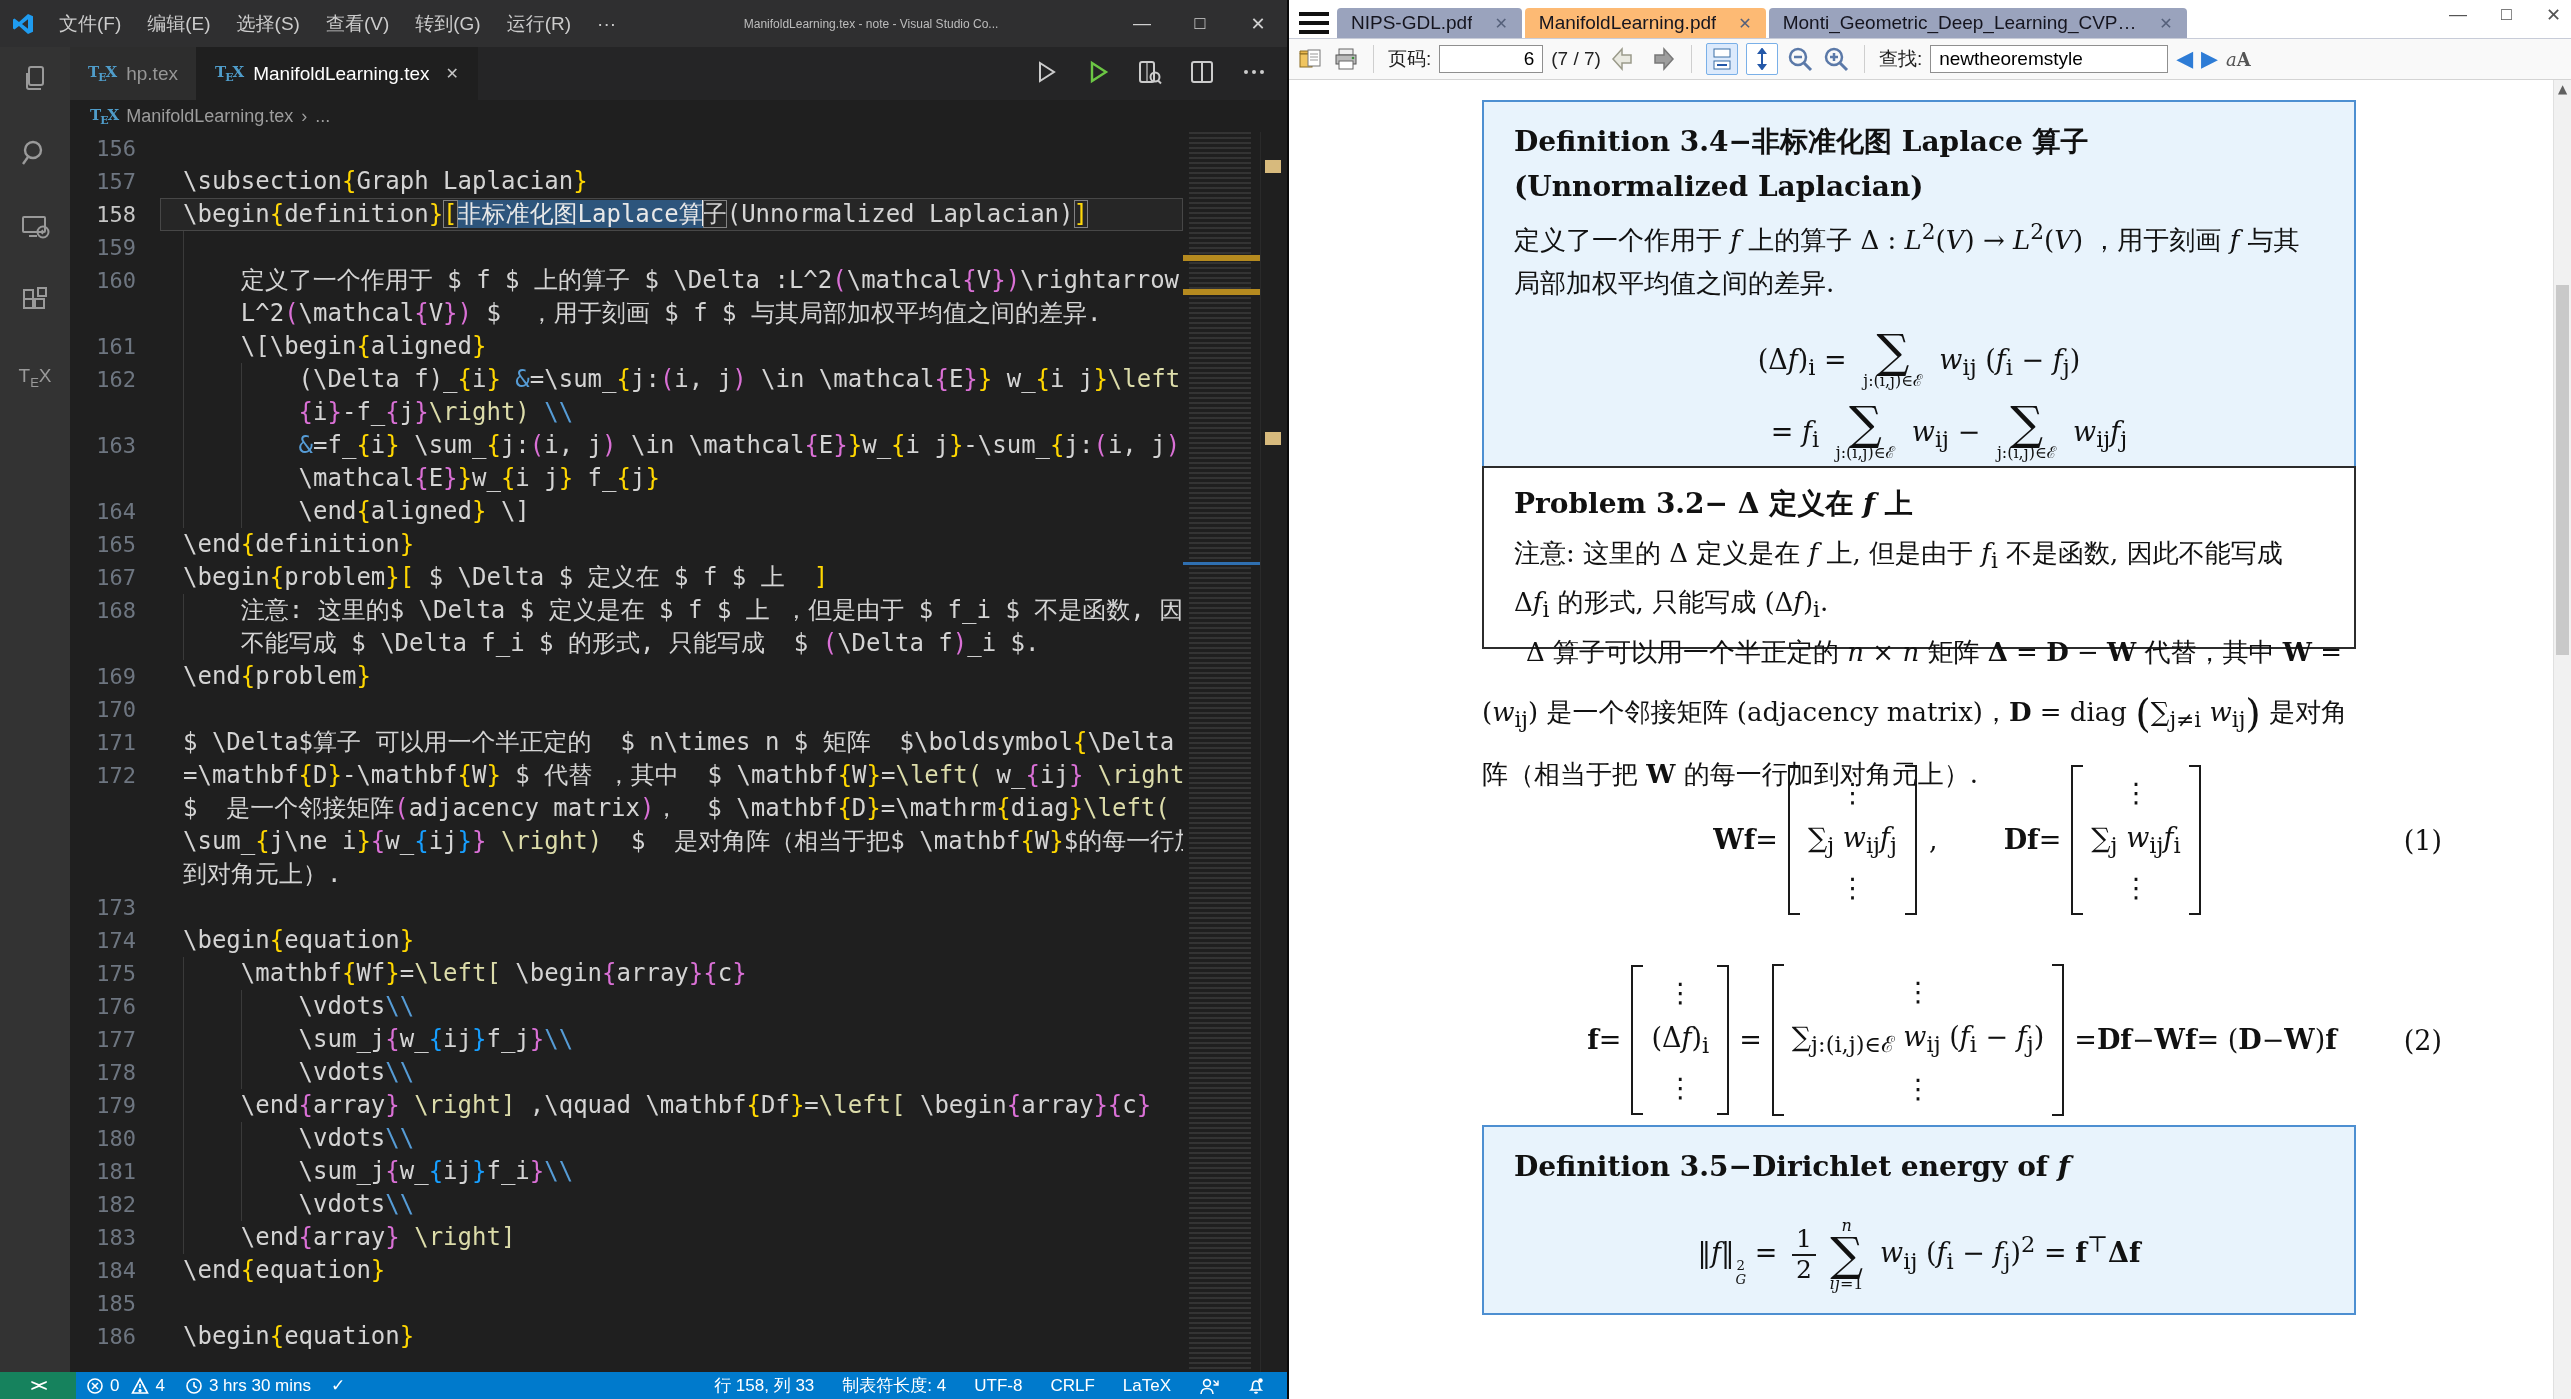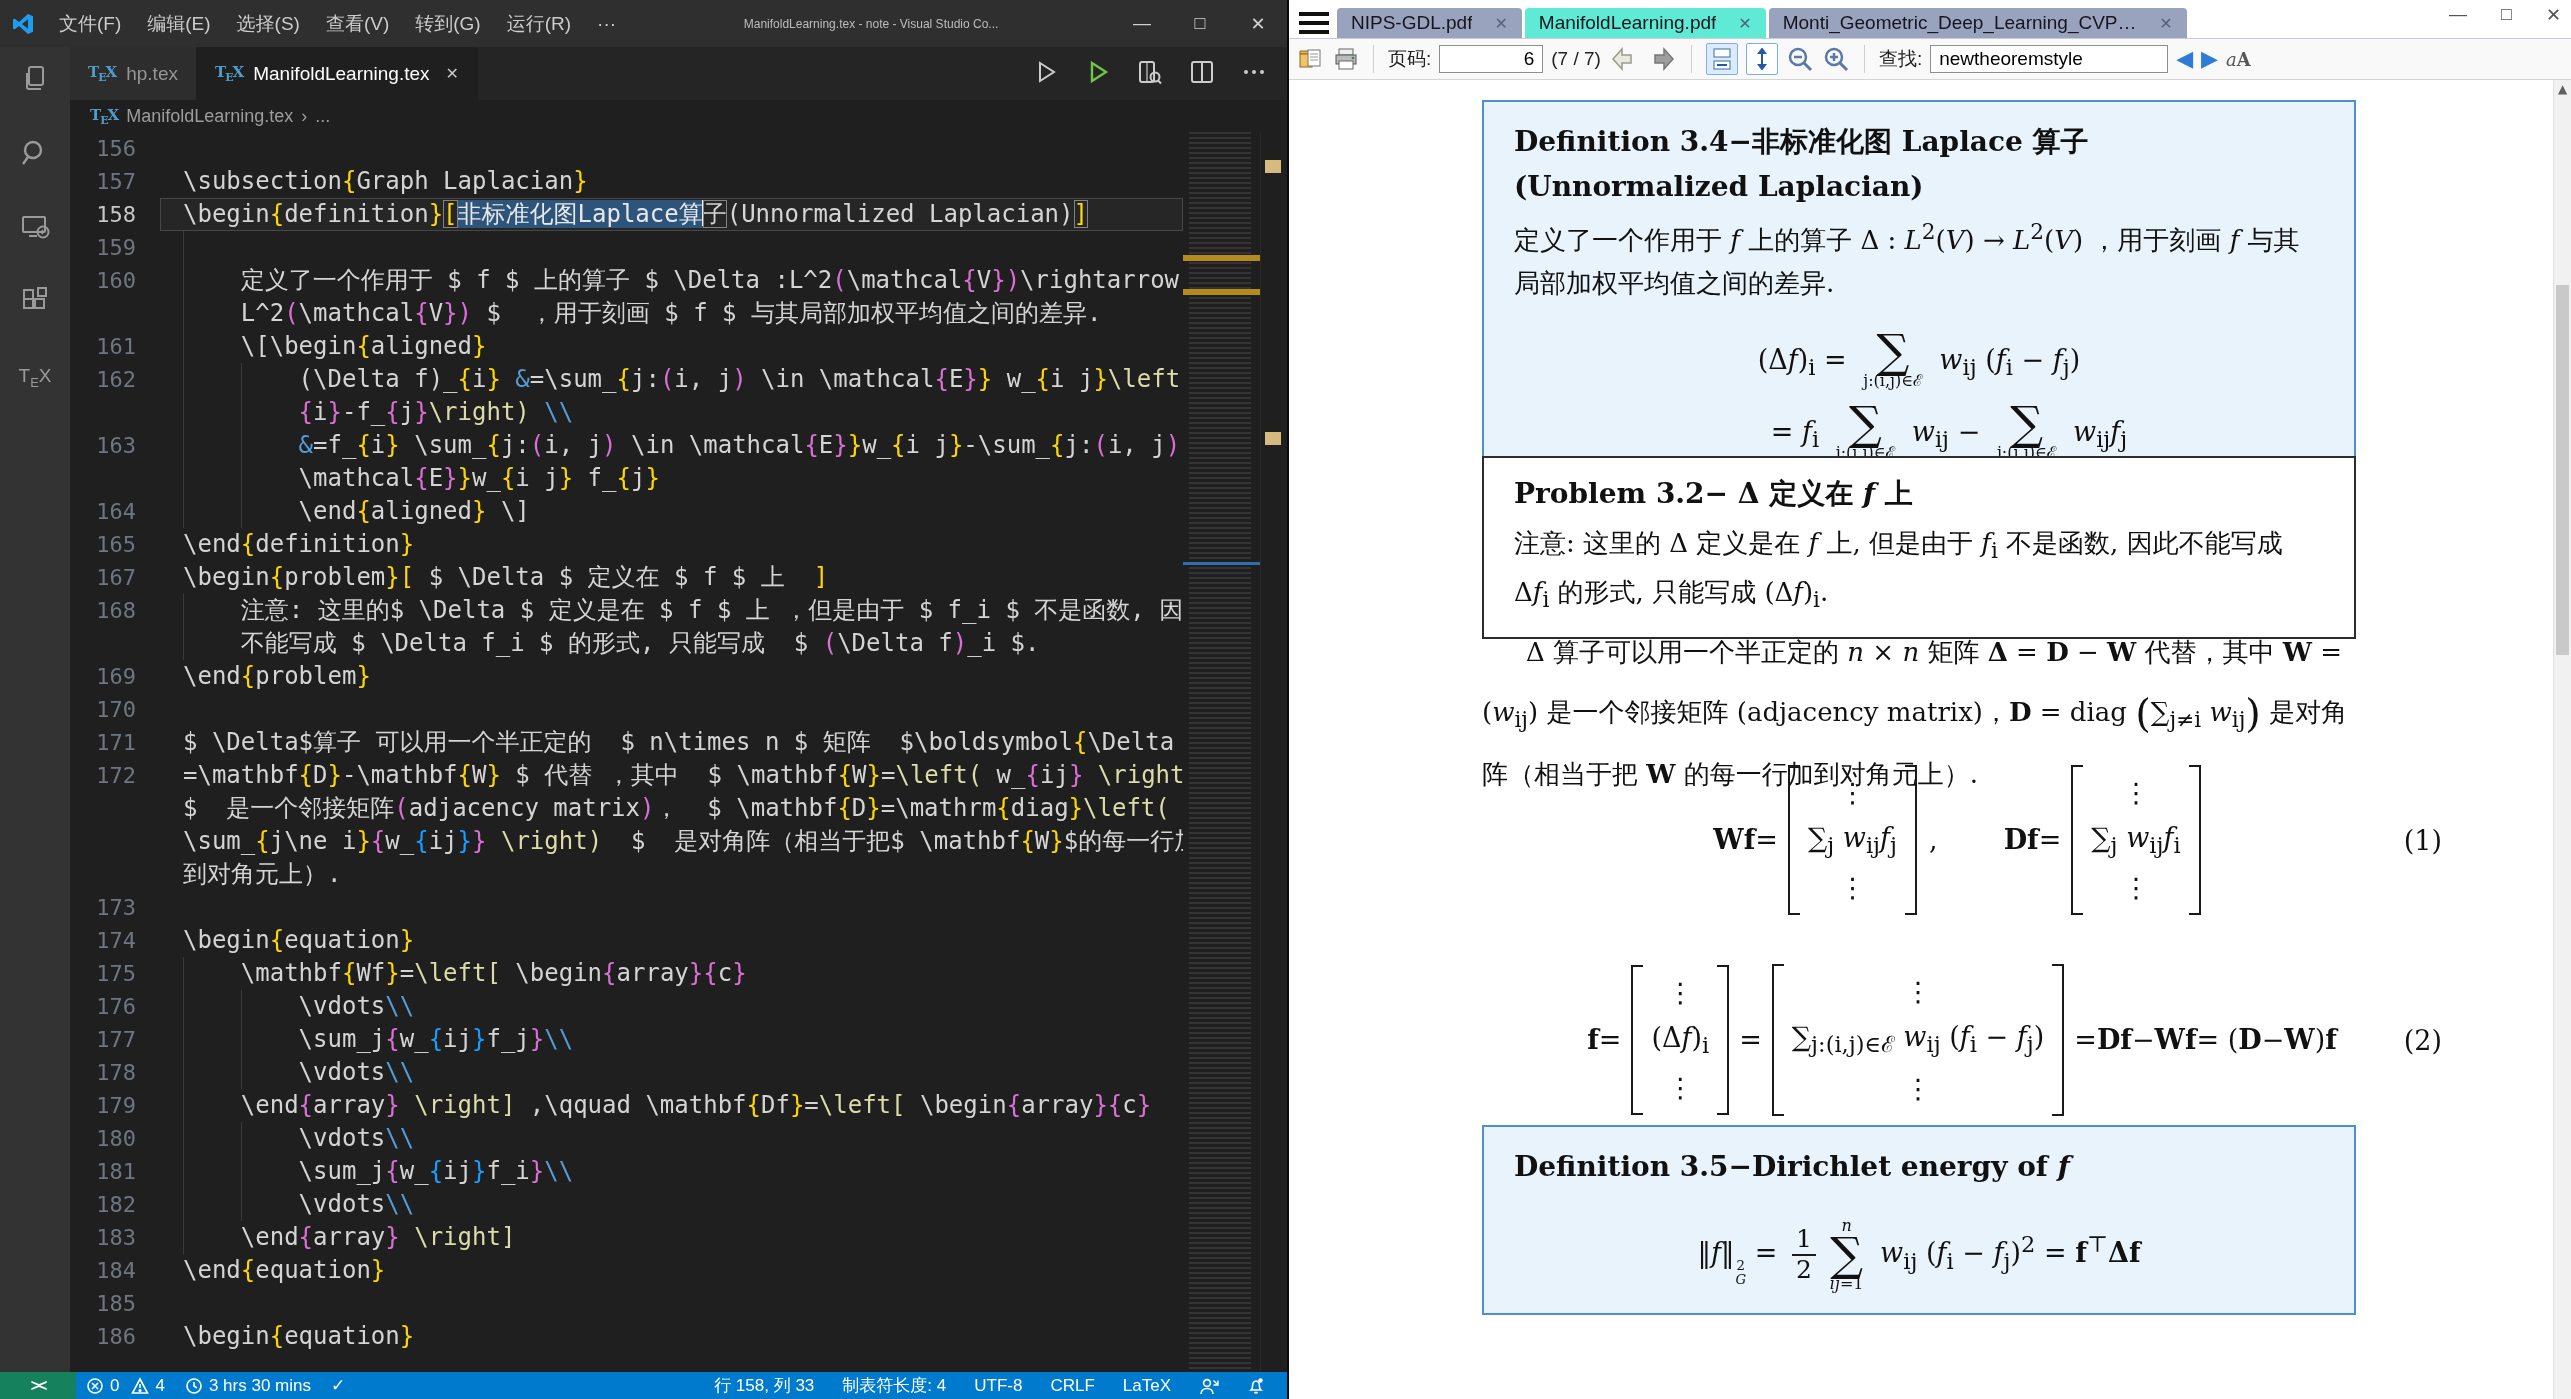--- a/index.html
+++ b/index.html
@@ -56,21 +56,21 @@
   .remote{background:#16825d;width:56px;justify-content:center;font-weight:bold;font-size:16px;letter-spacing:-2px;}
   .sb-item svg{display:block;}
 
   
   .pdf{width:1283px;height:1399px;background:#ffffff;display:flex;flex-direction:column;border-left:2px solid #0a0a0a;}
   .pdf-titlebar{height:38px;background:#ffffff;display:flex;align-items:flex-end;flex:0 0 auto;position:relative;}
   .hamburger{width:30px;height:22px;margin:0 8px 4px 10px;display:flex;flex-direction:column;justify-content:space-between;}
   .hamburger i{height:4px;background:#111;display:block;}
   #ptabs{display:flex;align-items:flex-end;height:100%;}
   .ptab{height:30px;display:flex;align-items:center;gap:22px;padding:0 14px;font-size:19px;color:#15151f;background:#9aa3bd;border-radius:4px 4px 0 0;margin-right:3px;max-width:390px;white-space:nowrap;overflow:hidden;}
-  .ptab.active{background:#5eead4;}
+  .ptab.active{background:#fdba74;}
   .ptab .close{color:#55607a;font-size:16px;flex:0 0 auto;}
   .ptab .plabel{overflow:hidden;text-overflow:ellipsis;}
   .pdf-wincontrols{position:absolute;right:10px;top:4px;display:flex;gap:34px;color:#555;font-size:18px;}
   .pdf-toolbar{height:40px;background:#f9f9f9;border-top:1px solid #c8ccd8;border-bottom:1px solid #d4d4d4;display:flex;align-items:center;gap:8px;padding:0 10px;font-size:19px;color:#222;flex:0 0 auto;}
   .tsep{width:1px;height:28px;background:#cfcfcf;margin:0 6px;}
   .tbtn{display:flex;align-items:center;justify-content:center;}
   .page-input{width:86px;height:26px;border:1px solid #8f8f8f;font-size:19px;text-align:right;padding:0 8px;font-family:"Liberation Sans",sans-serif;background:#fff;}
   .find-input{width:220px;height:26px;border:1px solid #8f8f8f;font-size:19px;padding:0 8px;font-family:"Liberation Sans",sans-serif;background:#fff;}
   .viewbtn{width:30px;height:30px;border:1px solid #7ab0e8;background:#fff;display:flex;flex-direction:column;align-items:center;justify-content:center;gap:3px;border-radius:2px;}
   .viewbtn.sel{background:#dceafc;}
@@ -554,21 +554,21 @@
               </span> <i>w</i><sub>ij</sub> (<i>f</i><sub>i</sub> − <i>f</i><sub>j</sub>)</div>
             <div class="erow e2">= <i>f</i><sub>i</sub> <span class="sum">
                 <span class="sig">∑</span>
                 <span class="lim">j:(i,j)∈ℰ</span>
               </span> <i>w</i><sub>ij</sub> − <span class="sum">
                 <span class="sig">∑</span>
                 <span class="lim">j:(i,j)∈ℰ</span>
               </span> <i>w</i><sub>ij</sub><i>f</i><sub>j</sub></div>
           </div>
         </div>
-        <div class="blk probbox" style="top: 376px; min-height: 137px;">
+        <div class="blk probbox" style="top: 386px; min-height: 137px;">
           <div class="btitle">Problem 3.2− Δ 定义在 <i>f</i> 上</div>
           <div class="bbody">注意: 这里的 Δ 定义是在 <i>f</i> 上, 但是由于 <i>f</i><sub>i</sub> 不是函数, 因此不能写成 Δ<i>f</i><sub>i</sub> 的形式, 只能写成 (Δ<i>f</i>)<sub>i</sub>.</div>
         </div>
         <div class="blk para" style="top: 548px;">
           <div class="para"><span class="ind"></span>Δ 算子可以用一个半正定的 <i>n</i> × <i>n</i> 矩阵 <b>Δ</b> = <b>D</b> − <b>W</b> 代替，其中 <b>W</b> = (<i>w</i><sub>ij</sub>) 是一个邻接矩阵 (adjacency matrix)，<b>D</b> = diag <span class="bigp">(</span>∑<sub>j≠i</sub> <i>w</i><sub>ij</sub><span class="bigp">)</span> 是对角阵（相当于把 <b>W</b> 的每一行加到对角元上）.</div>
         </div>
         <div class="blk eq" style="top: 655px; min-height: 210px;">
           <div class="eqbody"><b>Wf</b> = <span class="mat">
               <span>⋮</span>
               <span>∑<sub>j</sub> <i>w</i><sub>ij</sub><i>f</i><sub>j</sub></span>

